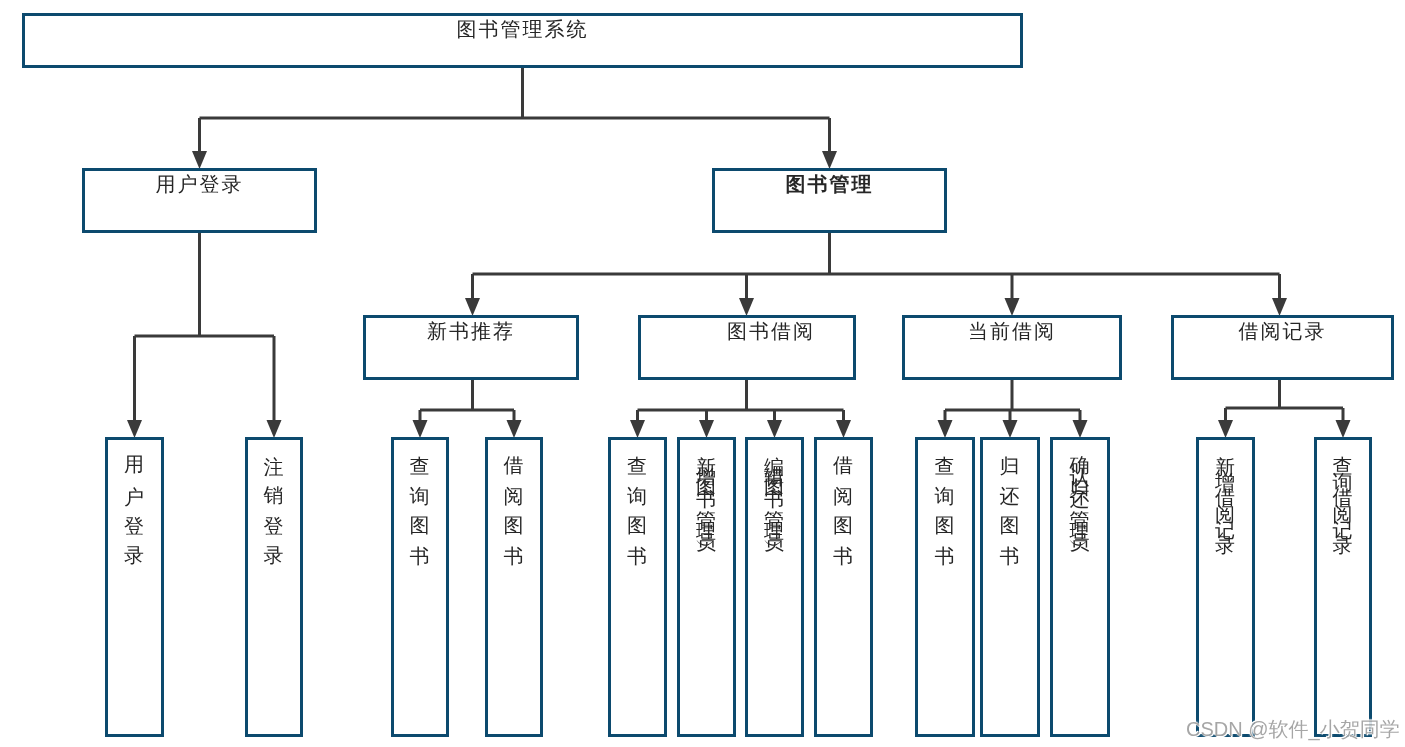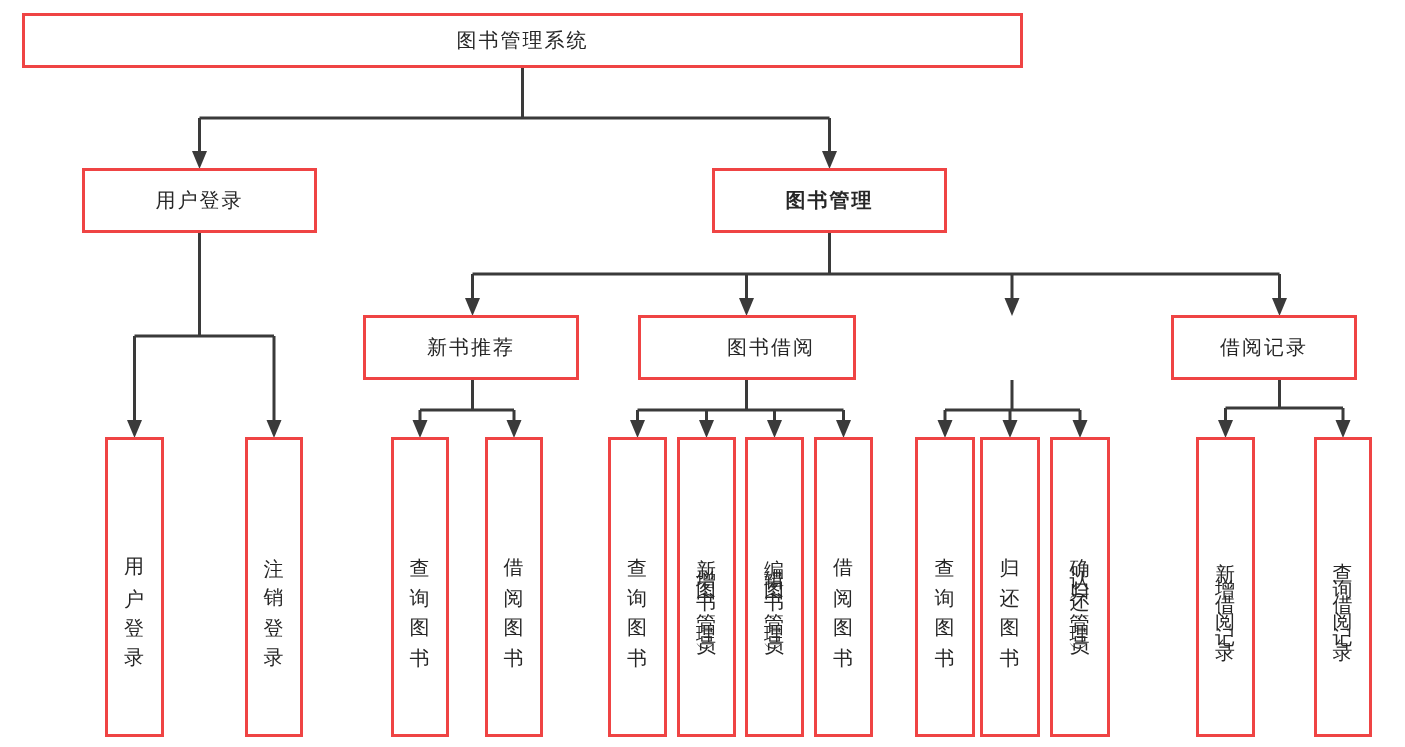--- a/index.html
+++ b/index.html
@@ -17,24 +17,23 @@
   }
   .connector-svg {
     position: absolute;
     left: 0;
     top: 0;
     pointer-events: none;
   }
   .node {
     position: absolute;
     box-sizing: border-box;
-    border: 3px solid #ef4444;
+    border: 3px solid #0c4a6e;
     background: #ffffff;
     display: flex;
-    align-items: center;
     justify-content: center;
     color: #262626;
   }
   .h-node {
     font-size: 20px;
     letter-spacing: 2px;
     white-space: nowrap;
   }
   .leaf {
     font-size: 20px;
@@ -105,21 +104,24 @@
   <div class="node h-node" style="left:712px; top:168px; width:235px; height:65px;font-weight:bold;">
     <span>图书管理</span>
   </div>
 
   <div class="node h-node" style="left:363px; top:315px; width:216px; height:65px;">
     <span>新书推荐</span>
   </div>
   <div class="node h-node" style="left:638px; top:315px; width:218px; height:65px;padding-left:48px;">
     <span>图书借阅</span>
   </div>
-  <div class="node h-node" style="left:1171px; top:315px; width:186px; height:65px;">
+  <div class="node h-node" style="left:902px; top:315px; width:220px; height:65px;">
+    <span>当前借阅</span>
+  </div>
+  <div class="node h-node" style="left:1171px; top:315px; width:223px; height:65px;">
     <span>借阅记录</span>
   </div>
 
   <div class="node leaf" style="left:105px; top:437px; width:59px; height:300px;">
     <span class="vtext ls-4">用户登录</span>
   </div>
   <div class="node leaf" style="left:245px; top:437px; width:58px; height:300px;">
     <span class="vtext ls-4">注销登录</span>
   </div>
 
@@ -153,14 +155,15 @@
     <span class="vtext ls-9">确认归还（管理员）</span>
   </div>
 
   <div class="node leaf" style="left:1196px; top:437px; width:59px; height:300px;">
     <span class="vtext ls-6">新增借阅记录</span>
   </div>
   <div class="node leaf" style="left:1314px; top:437px; width:58px; height:300px;">
     <span class="vtext ls-6">查询借阅记录</span>
   </div>
 
+  <div class="watermark">CSDN @软件_小贺同学</div>
 
 </div>
 
 </body></html>

